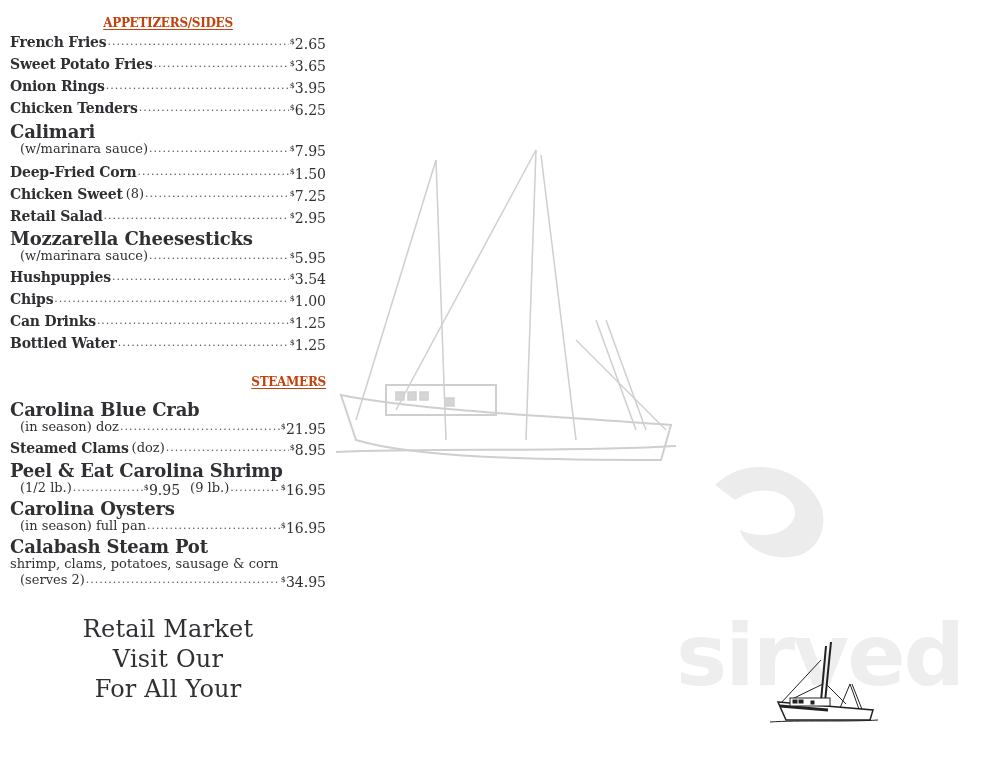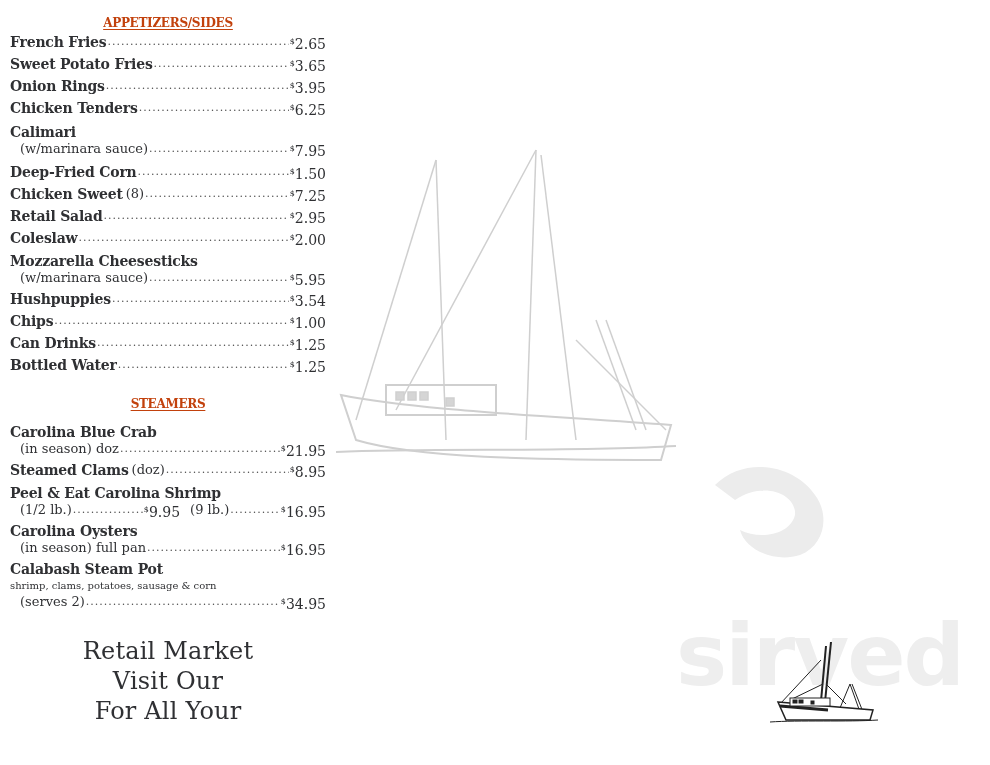--- a/index.html
+++ b/index.html
@@ -16,24 +16,24 @@
 
     .row { display: flex; align-items: flex-start; font-size: 14px; line-height: 20px; white-space: nowrap; }
     .row .name { font-weight: bold; letter-spacing: -0.2px; }
     .row .extra { font-weight: normal; font-size: 13px; margin-left: 3px; }
     .row .dots { flex: 1; overflow: hidden; margin: 0 1px; font-size: 11px; color: #555; letter-spacing: 1px; }
     .row .dots::before { content: "................................................................................................................................................"; }
     .row .price { font-size: 14px; font-weight: normal; }
     .row .price sup { font-size: 8px; vertical-align: 5px; }
 
     .item2 { margin-top: 2px; }
-    .item2 .title { font-size: 14px; font-weight: bold; line-height: 18px; letter-spacing: -0.2px; }
+    .item2 .title { font-size: 18px; font-weight: bold; line-height: 18px; letter-spacing: -0.2px; }
     .item2 .row { padding-left: 10px; font-size: 13px; line-height: 16px; }
     .item2 .row .desc { font-weight: normal; font-size: 13px; }
-    .item2 .plain { font-size: 10px; line-height: 16px; }
+    .item2 .plain { font-size: 13px; line-height: 16px; }
 
     .big-msg { text-align: center; font-size: 24px; line-height: 30px; color: #2f3033; letter-spacing: 0.2px; }
 
     .watermark-boat { position: absolute; left: 336px; top: 140px; width: 340px; height: 330px; opacity: 1; }
     .watermark-sirved { position: absolute; left: 676px; top: 605px; font-family: "DejaVu Sans", sans-serif;
       font-weight: bold; font-size: 86px; color: #eeeeee; letter-spacing: -2px; }
     .watermark-fish { position: absolute; left: 705px; top: 455px; width: 130px; height: 110px; }
     .boat-logo { position: absolute; left: 768px; top: 640px; width: 112px; height: 90px; }
     .content { position: relative; z-index: 2; }
   </style>
@@ -123,25 +123,20 @@
         <span class="name">Chicken Sweet</span>
         <span class="extra">(8)</span>
         <span class="dots"></span>
         <span class="price"><sup>$</sup><span>7.25</span></span>
       </div>
     <div class="row">
         <span class="name">Retail Salad</span>
         <span class="dots"></span>
         <span class="price"><sup>$</sup><span>2.95</span></span>
       </div>
-    <div class="row">
-        <span class="name">Coleslaw</span>
-        <span class="dots"></span>
-        <span class="price"><sup>$</sup><span>2.00</span></span>
-      </div>
     <div class="item2">
       <div class="title">Mozzarella Cheesesticks</div>
       <div class="row">
           <span class="desc">(w/marinara sauce)</span>
           <span class="dots"></span>
           <span class="price"><sup>$</sup><span>5.95</span></span>
         </div>
     </div>
     <div class="row" style="margin-top:1px;">
         <span class="name">Hushpuppies</span>
@@ -158,21 +153,21 @@
         <span class="dots"></span>
         <span class="price"><sup>$</sup><span>1.25</span></span>
       </div>
     <div class="row">
         <span class="name">Bottled Water</span>
         <span class="dots"></span>
         <span class="price"><sup>$</sup><span>1.25</span></span>
       </div>
   </div>
 
-  <div class="section-title" style="margin-top:20px;">STEAMERS</div>
+  <div class="section-title" style="margin-top:20px;text-align:right;">STEAMERS</div>
   <div style="margin-top:12px;">
     <div class="item2">
       <div class="title">Carolina Blue Crab</div>
       <div class="row">
           <span class="desc">(in season) doz</span>
           <span class="dots"></span>
           <span class="price"><sup>$</sup><span>21.95</span></span>
         </div>
     </div>
     <div class="row" style="margin-top:1px;">

